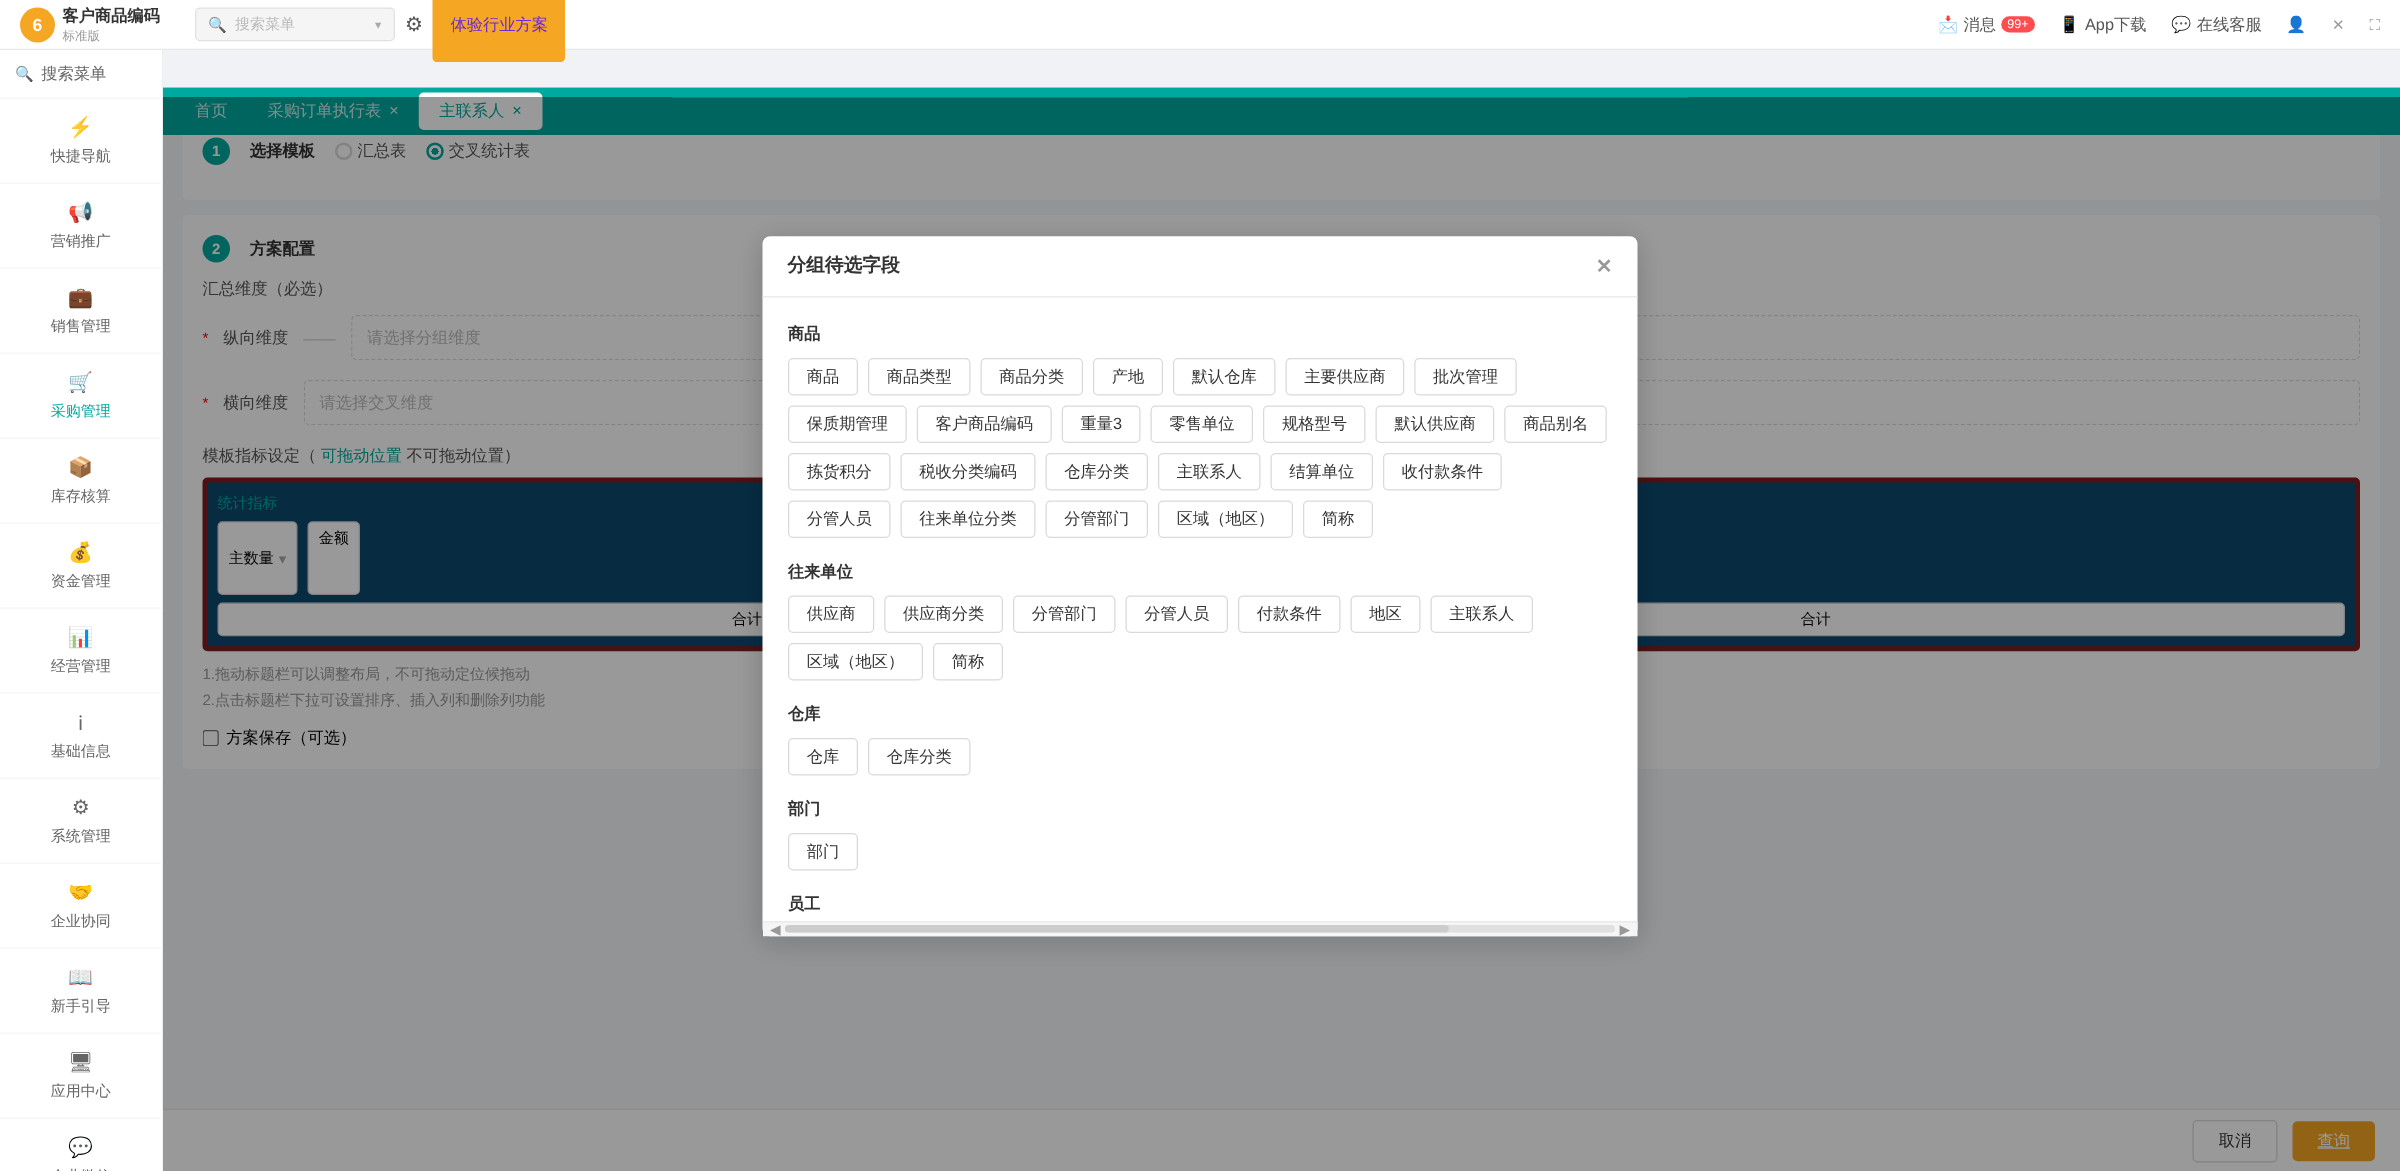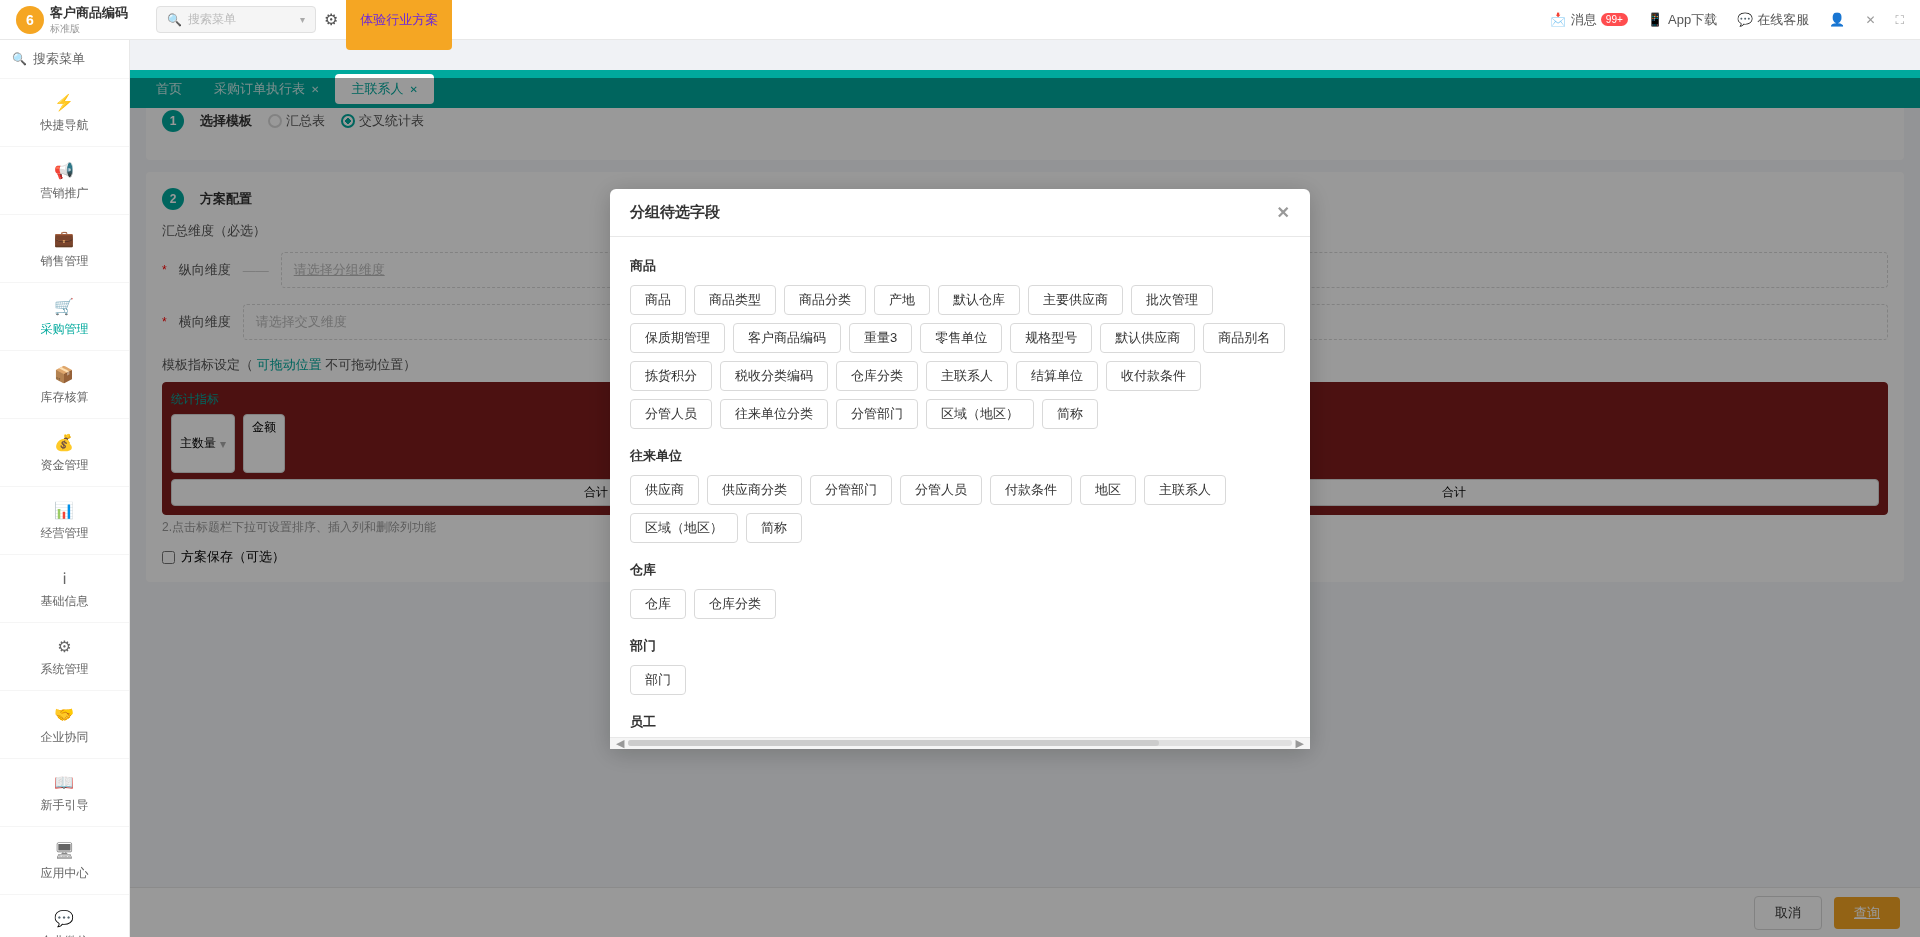--- a/index.html
+++ b/index.html
@@ -477,46 +477,47 @@
   <div class="page-card">
     <div class="step-row">
       <div class="step-num">2</div>
       <div class="step-label">方案配置</div>
     </div>
     <div style="margin-bottom:12px;font-size:13px;color:#555;">汇总维度（必选）</div>
     <div style="display:flex;align-items:center;gap:12px;margin-bottom:16px;">
       <span style="color:#f00;font-size:12px;">*</span>
       <span style="font-size:13px;color:#555;">纵向维度</span>
       <span style="color:#ccc;font-size:13px;">——</span>
-      <div style="flex:1;border:1px dashed #d9d9d9;padding:8px 12px;border-radius:4px;color:#bbb;font-size:13px;cursor:pointer;text-decoration:underline;">请选择分组维度</div>
+      <div style="flex:1;border:1px dashed #d9d9d9;padding:8px 12px;border-radius:4px;color:#bbb;font-size:13px;cursor:pointer;">请选择分组维度</div>
     </div>
     <div style="display:flex;align-items:center;gap:12px;margin-bottom:16px;">
       <span style="color:#f00;font-size:12px;">*</span>
       <span style="font-size:13px;color:#555;">横向维度</span>
       <div style="flex:1;border:1px dashed #d9d9d9;padding:8px 12px;border-radius:4px;color:#bbb;font-size:13px;cursor:pointer;">请选择交叉维度</div>
     </div>
     <div style="font-size:13px;color:#555;margin-bottom:8px;">
       <span>模板指标设定（</span>
       <span style="color:#00a99d;">可拖动位置</span>
       <span>不可拖动位置）</span>
     </div>
-    <div style="background:#7f1d1d;border:1px solid #7f1d1d;border-radius:4px;padding:8px;">
+    <div style="background:#0c4a6e;border:4px solid #7f1d1d;border-radius:4px;padding:8px;">
       <div style="font-size:12px;color:#00a99d;margin-bottom:6px;">统计指标</div>
       <div style="display:flex;gap:8px;">
         <div style="display:flex;align-items:center;gap:4px;background:#fff;border:1px solid #d9d9d9;padding:20px 8px;border-radius:4px;font-size:12px;">
           <span>主数量</span>
           <span style="color:#aaa;">▾</span>
         </div>
         <div style="background:#fff;border:1px solid #d9d9d9;padding:4px 8px;border-radius:4px;font-size:12px;">金额</div>
       </div>
       <div style="display:flex;gap:8px;margin-top:6px;">
         <div style="background:#fff;border:1px solid #d9d9d9;padding:4px 8px;border-radius:4px;font-size:12px;flex:1;text-align:center;">合计</div>
         <div style="background:#fff;border:1px solid #d9d9d9;padding:4px 8px;border-radius:4px;font-size:12px;flex:1;text-align:center;">合计</div>
       </div>
     </div>
+    <div style="font-size:12px;color:#999;margin-top:10px;">1.拖动标题栏可以调整布局，不可拖动定位候拖动</div>
     <div style="font-size:12px;color:#999;margin-top:4px;">2.点击标题栏下拉可设置排序、插入列和删除列功能</div>
     <div style="display:flex;align-items:center;gap:6px;margin-top:12px;">
       <input type="checkbox" style="">
       <span>方案保存（可选）</span>
     </div>
   </div>
 </div>
 
 <div class="overlay"></div>
 

